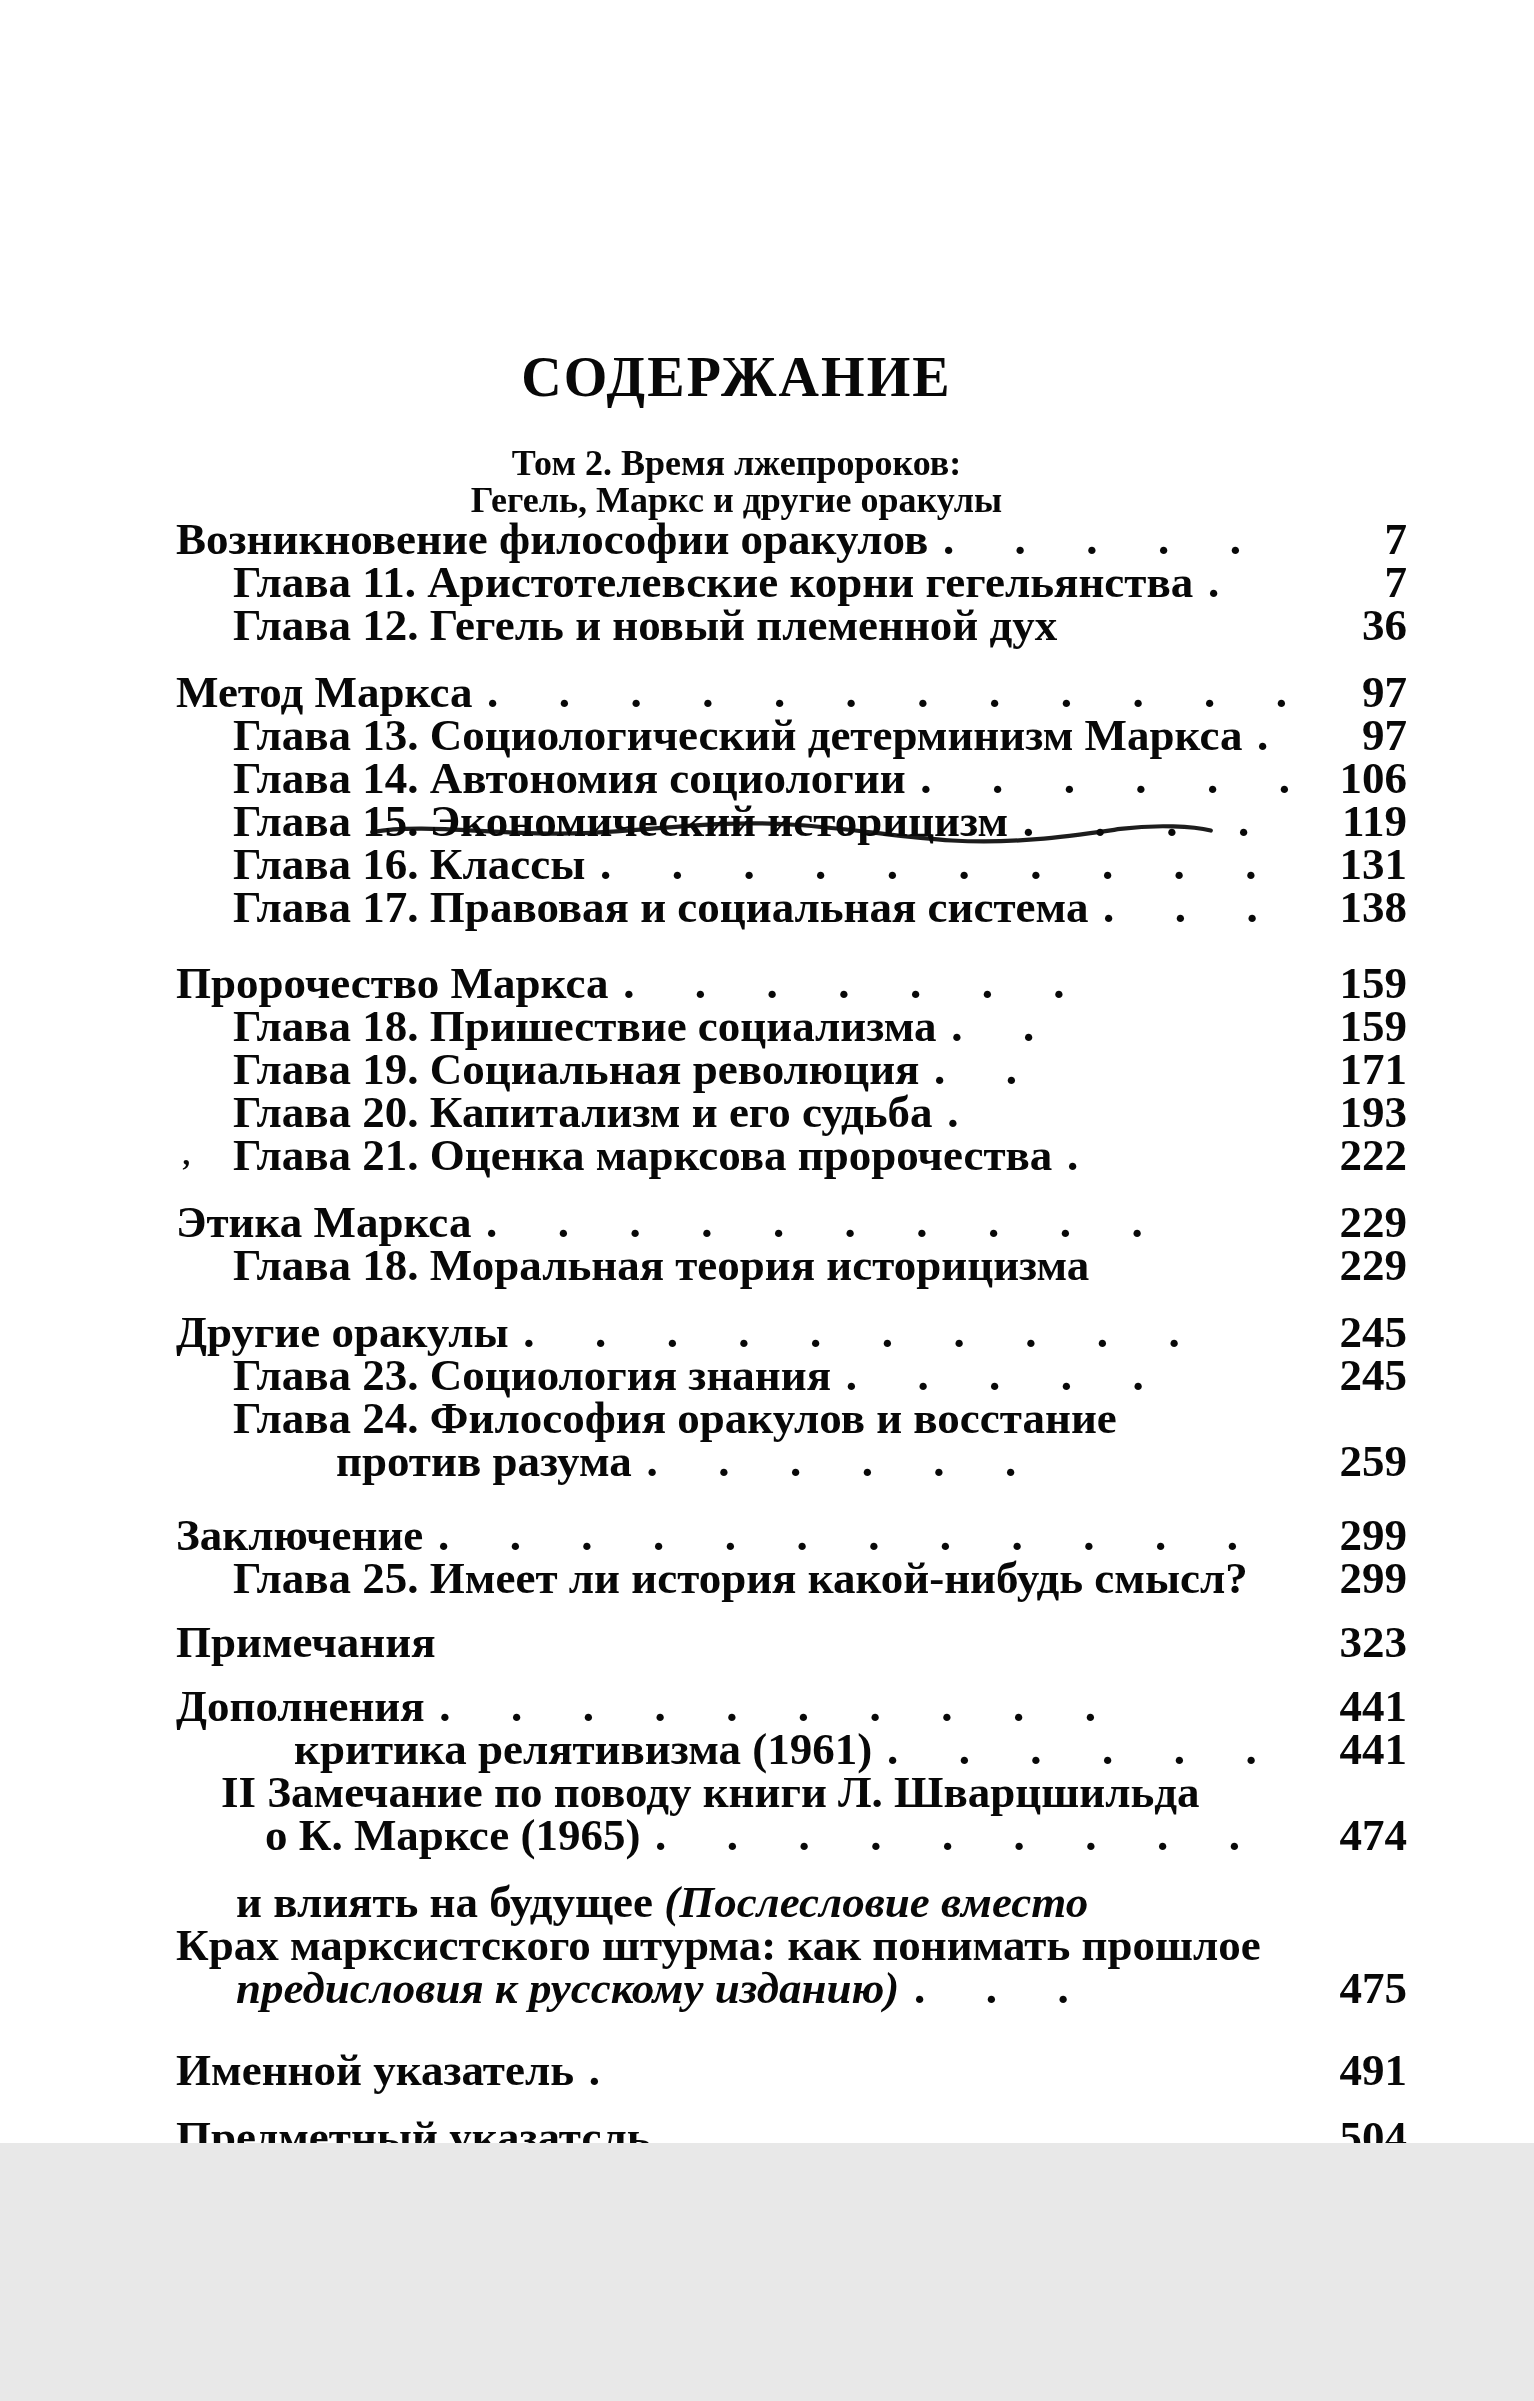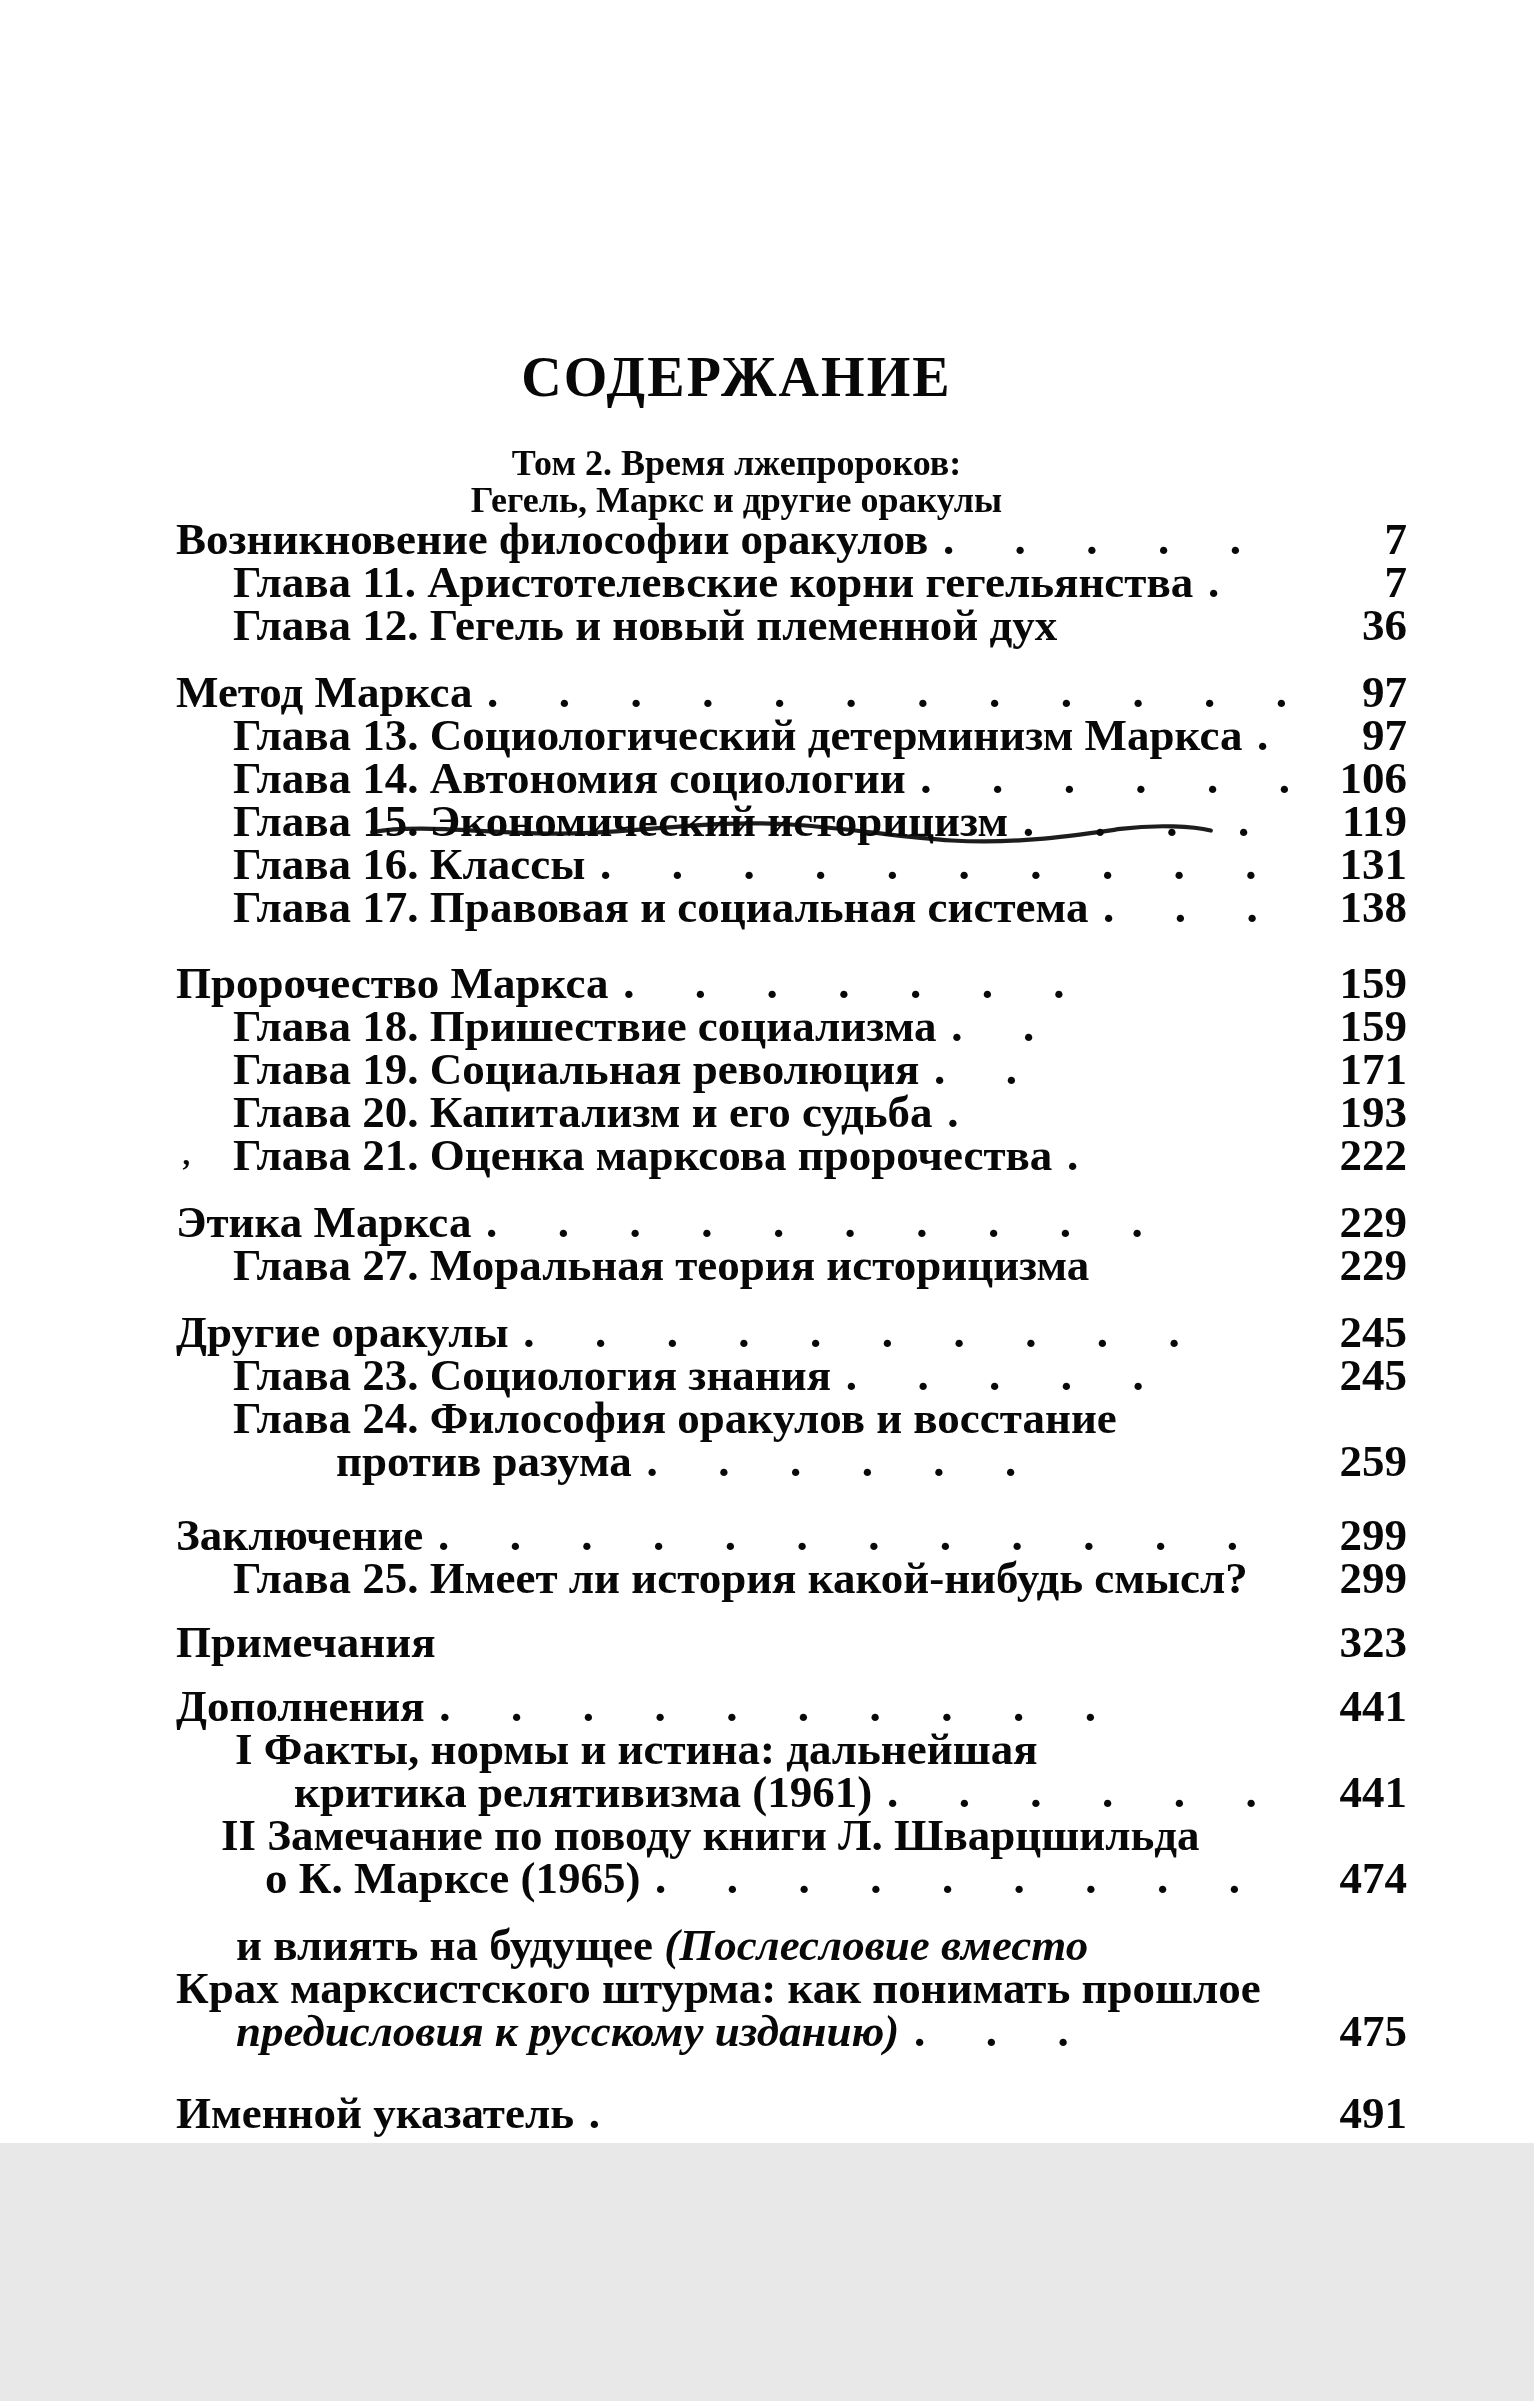--- a/index.html
+++ b/index.html
@@ -155,21 +155,21 @@
           <span class="pagenum">222</span>
         </div>
       </div>
       <div class="group">
         <div class="row ind0">
           <span class="label">Этика Маркса</span>
           <span class="dots">. . . . . . . . . .</span>
           <span class="pagenum">229</span>
         </div>
         <div class="row ind1">
-          <span class="label">Глава 27. Моральная теория историцизма</span>
+          <span class="label">Глава 18. Моральная теория историцизма</span>
           <span class="dots"></span>
           <span class="pagenum">229</span>
         </div>
       </div>
       <div class="group">
         <div class="row ind0">
           <span class="label">Другие оракулы</span>
           <span class="dots">. . . . . . . . . .</span>
           <span class="pagenum">245</span>
         </div>
@@ -206,25 +206,20 @@
           <span class="label">Примечания</span>
           <span class="dots"></span>
           <span class="pagenum">323</span>
         </div>
       </div>
       <div class="group">
         <div class="row ind0">
           <span class="label">Дополнения</span>
           <span class="dots">. . . . . . . . . .</span>
           <span class="pagenum">441</span>
-        </div>
-        <div class="row ind7">
-          <span class="label">I Факты, нормы и истина: дальнейшая</span>
-          <span class="dots"></span>
-          <span class="pagenum"></span>
         </div>
         <div class="row ind4">
           <span class="label">критика релятивизма (1961)</span>
           <span class="dots">. . . . . .</span>
           <span class="pagenum">441</span>
         </div>
         <div class="row ind3">
           <span class="label">II Замечание по поводу книги Л. Шварцшильда</span>
           <span class="dots"></span>
           <span class="pagenum"></span>

